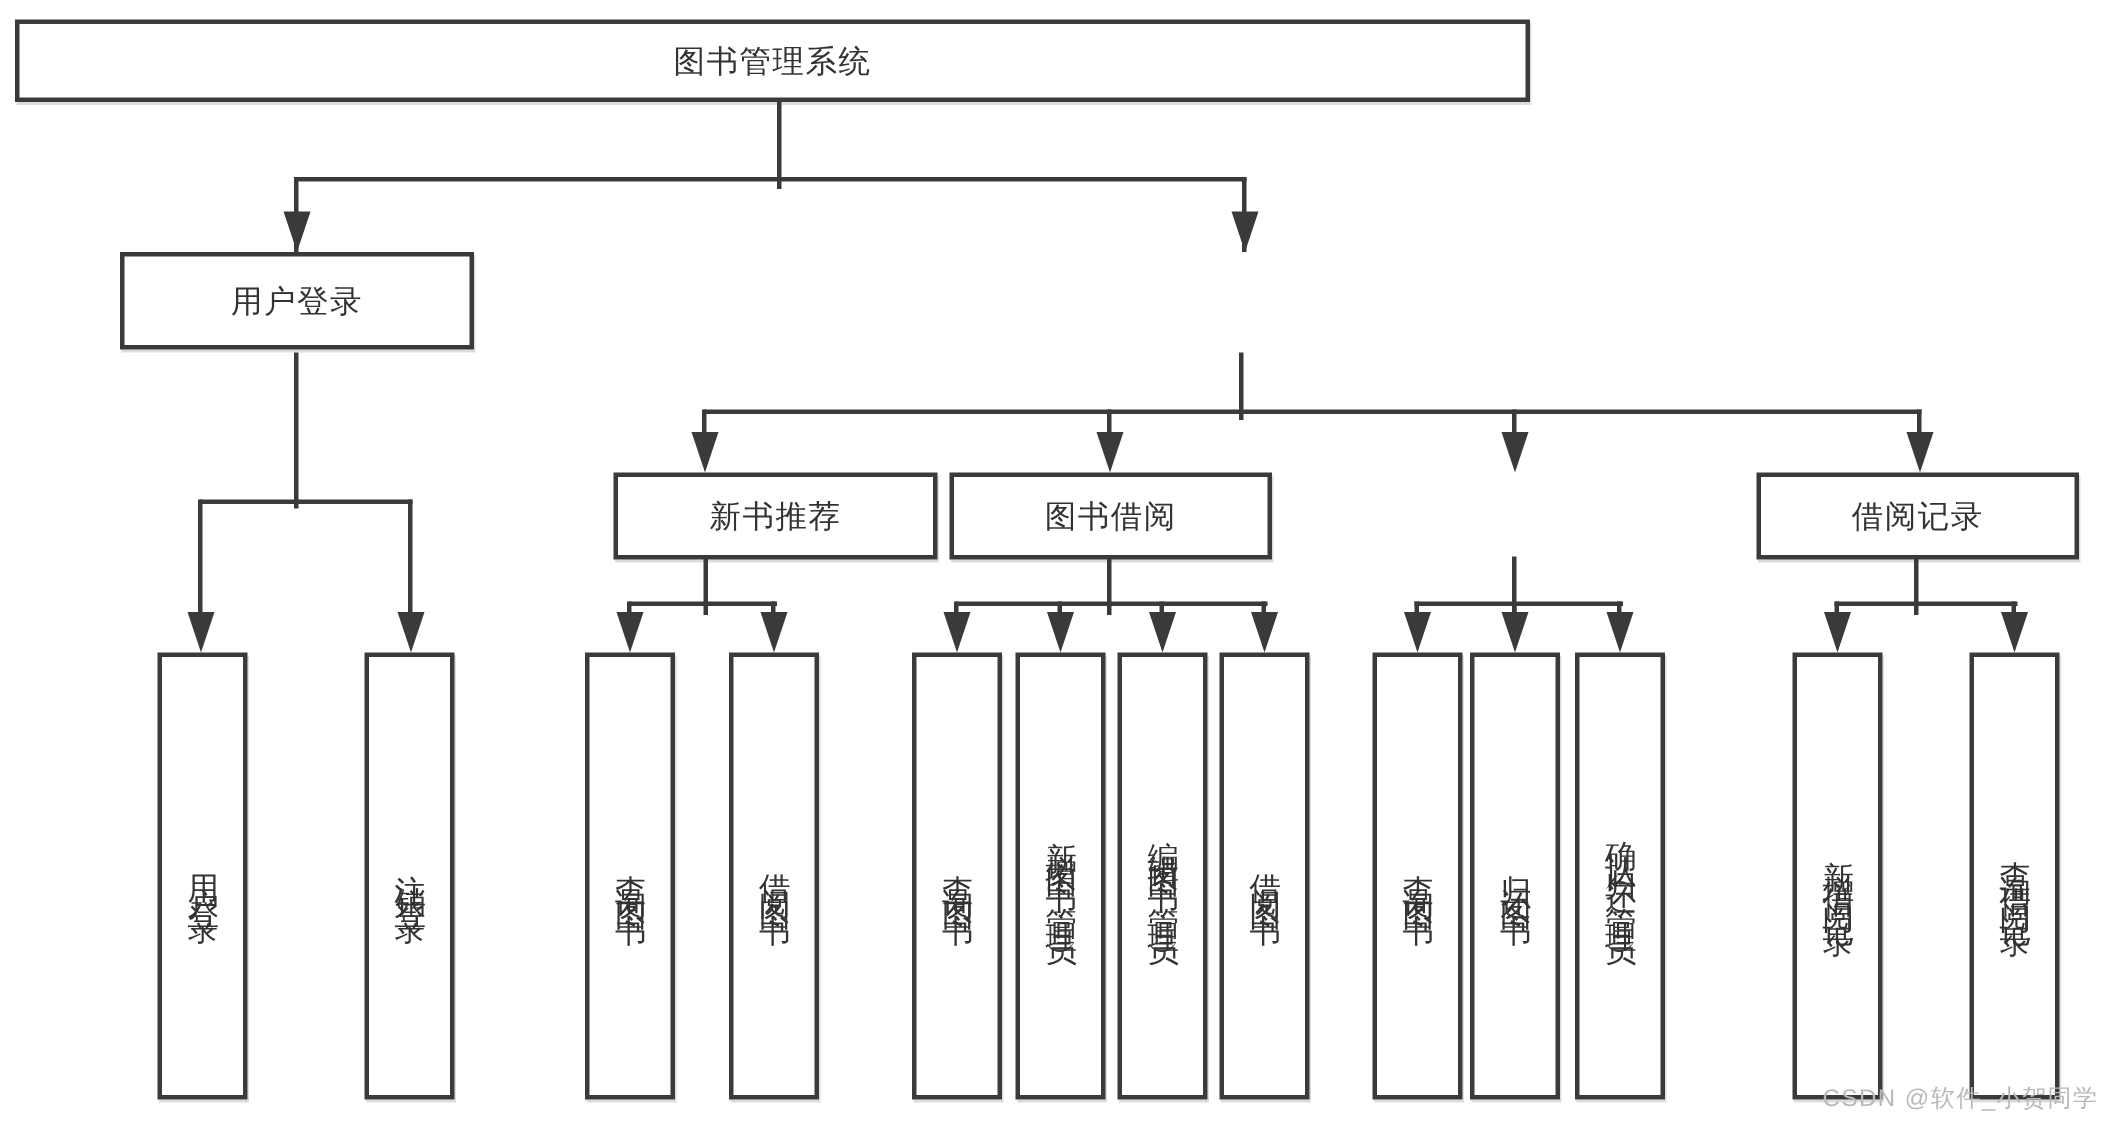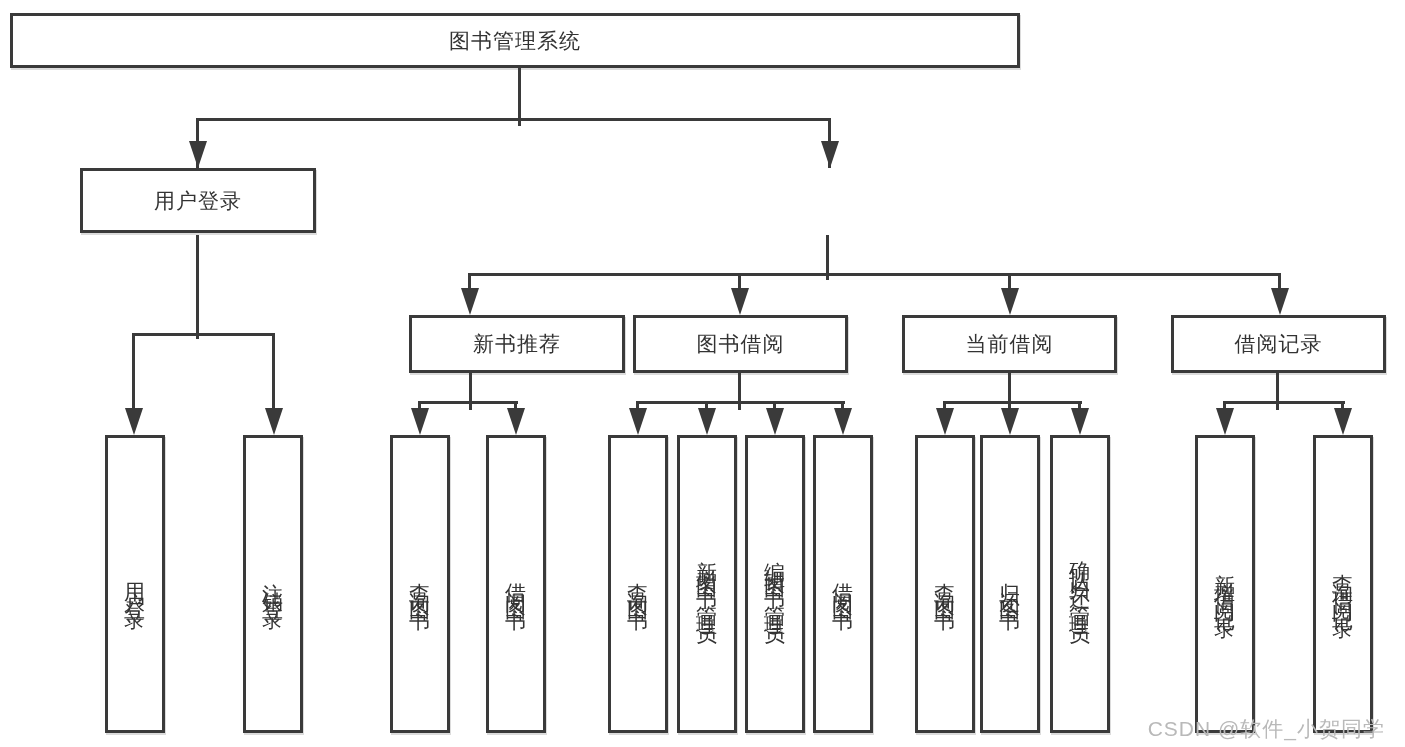--- a/index.html
+++ b/index.html
@@ -19,21 +19,21 @@
   }
   .h,.v{position:absolute;background:#3a3a3a;}
   .h{height:3px;}
   .v{width:3px;}
   .arrow{
     position:absolute;width:0;height:0;
     border-left:9px solid transparent;border-right:9px solid transparent;
     border-top:27px solid #3a3a3a;
   }
   .watermark{
-    position:absolute;right:20px;bottom:4px;font-size:21px;color:#b9b9b9;
+    position:absolute;right:6px;bottom:4px;font-size:16px;color:#b9b9b9;
     letter-spacing:1px;white-space:nowrap;margin-top:12px;
   }
 </style>
 </head>
 <body>
 
 <div class="canvas">
 
   <div class="box hbox" style="left:10px;top:13px;width:1010px;height:55px;">
     <span>图书管理系统</span>
@@ -41,23 +41,20 @@
 
   <div class="box hbox" style="left:80px;top:168px;width:236px;height:65px;">
     <span>用户登录</span>
   </div>
 
   <div class="box hbox" style="left:363px;top:315px;width:216px;height:58px;margin-left:46px;">
     <span>新书推荐</span>
   </div>
   <div class="box hbox" style="left:633px;top:315px;width:215px;height:58px;text-align:center;">
     <span>图书借阅</span>
-  </div>
-  <div class="box hbox" style="left:902px;top:315px;width:215px;height:58px;">
-    <span>当前借阅</span>
   </div>
   <div class="box hbox" style="left:1171px;top:315px;width:215px;height:58px;">
     <span>借阅记录</span>
   </div>
 
   <div class="box vbox" style="left:105px;top:435px;width:60px;height:298px;">
     <span>用户登录</span>
   </div>
   <div class="box vbox" style="left:243px;top:435px;width:60px;height:298px;">
     <span>注销登录</span>

